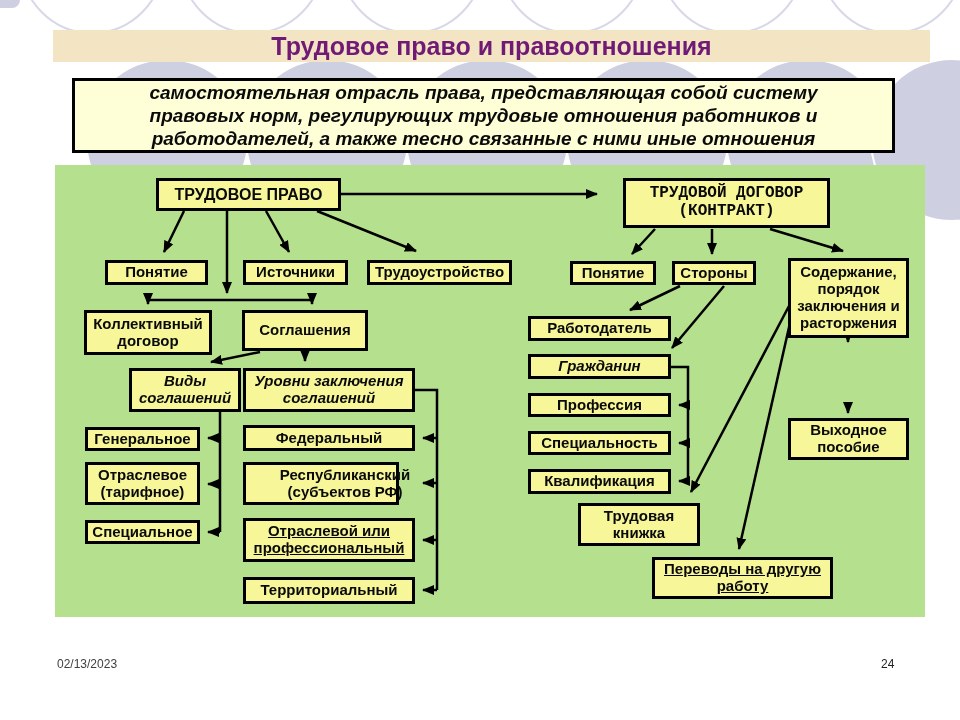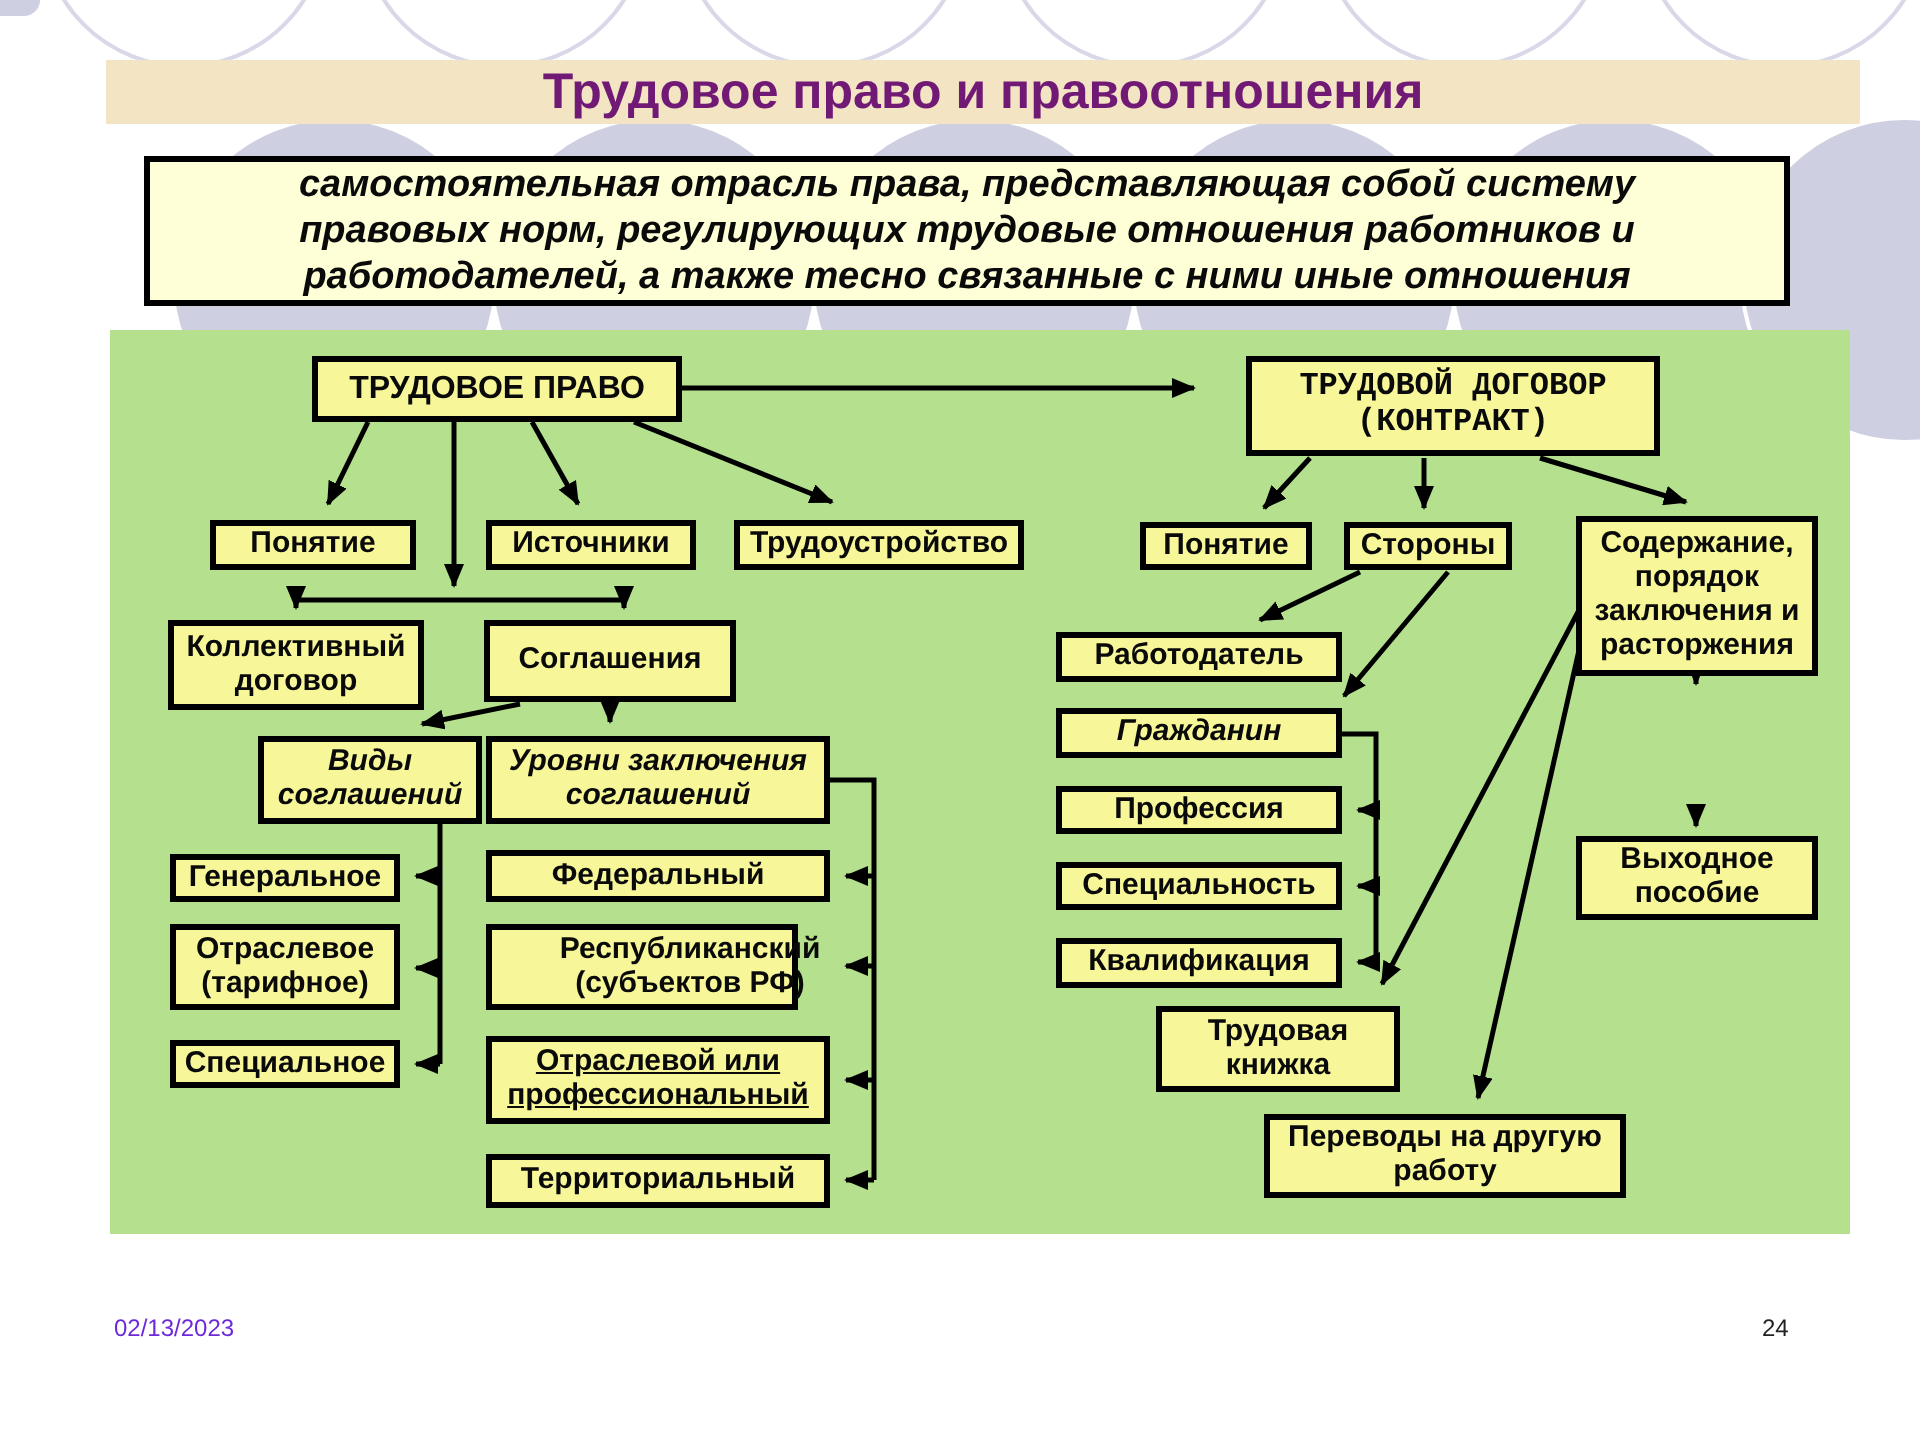--- a/index.html
+++ b/index.html
@@ -41,21 +41,21 @@
   .node{
     position:absolute;z-index:3;box-sizing:border-box;
     background:var(--node-bg,#f7f79a);border:3px solid var(--node-border,#000);
     display:flex;align-items:center;justify-content:center;
     font-size:15px;font-weight:700;color:#0a0a0a;text-align:center;
     white-space:pre-line;line-height:1.12;
   }
   .node.hdr{font-size:16px;margin-left:16px;}
   .node.ital{font-style:italic;}
 
-  .footer-date{position:absolute;left:57px;top:657px;font-size:12px;color:#6d28d9;z-index:2;}
+  .footer-date{position:absolute;left:57px;top:657px;font-size:12px;color:#404040;z-index:2;}
   .slide-number{position:absolute;left:881px;top:657px;font-size:12px;color:#222;z-index:2;}
 </style>
 </head>
 <body>
 
 <div class="slide">
 
   <div class="corner-blob"></div>
   <div class="circ lav" style="left:85px;top:58px;width:160px;height:160px;"></div>
   <div class="circ lav" style="left:245px;top:58px;width:160px;height:160px;"></div>
@@ -164,18 +164,18 @@
 расторжения</div>
   <div class="node" style="left:528px;top:316px;width:143px;height:25px;">Работодатель</div>
   <div class="node ital" style="left:528px;top:354px;width:143px;height:25px;">Гражданин</div>
   <div class="node" style="left:528px;top:393px;width:143px;height:24px;">Профессия</div>
   <div class="node" style="left:528px;top:431px;width:143px;height:24px;">Специальность</div>
   <div class="node" style="left:528px;top:469px;width:143px;height:25px;">Квалификация</div>
   <div class="node" style="left:788px;top:418px;width:121px;height:42px;">Выходное
 пособие</div>
   <div class="node" style="left:578px;top:503px;width:122px;height:43px;">Трудовая
 книжка</div>
-  <div class="node" style="left:632px;top:557px;width:181px;height:42px;">Переводы на другую
+  <div class="node" style="left:652px;top:557px;width:181px;height:42px;text-decoration:underline;">Переводы на другую
 работу</div>
 
   <div class="footer-date">02/13/2023</div>
   <div class="slide-number">24</div>
 </div>
 
 </body></html>

